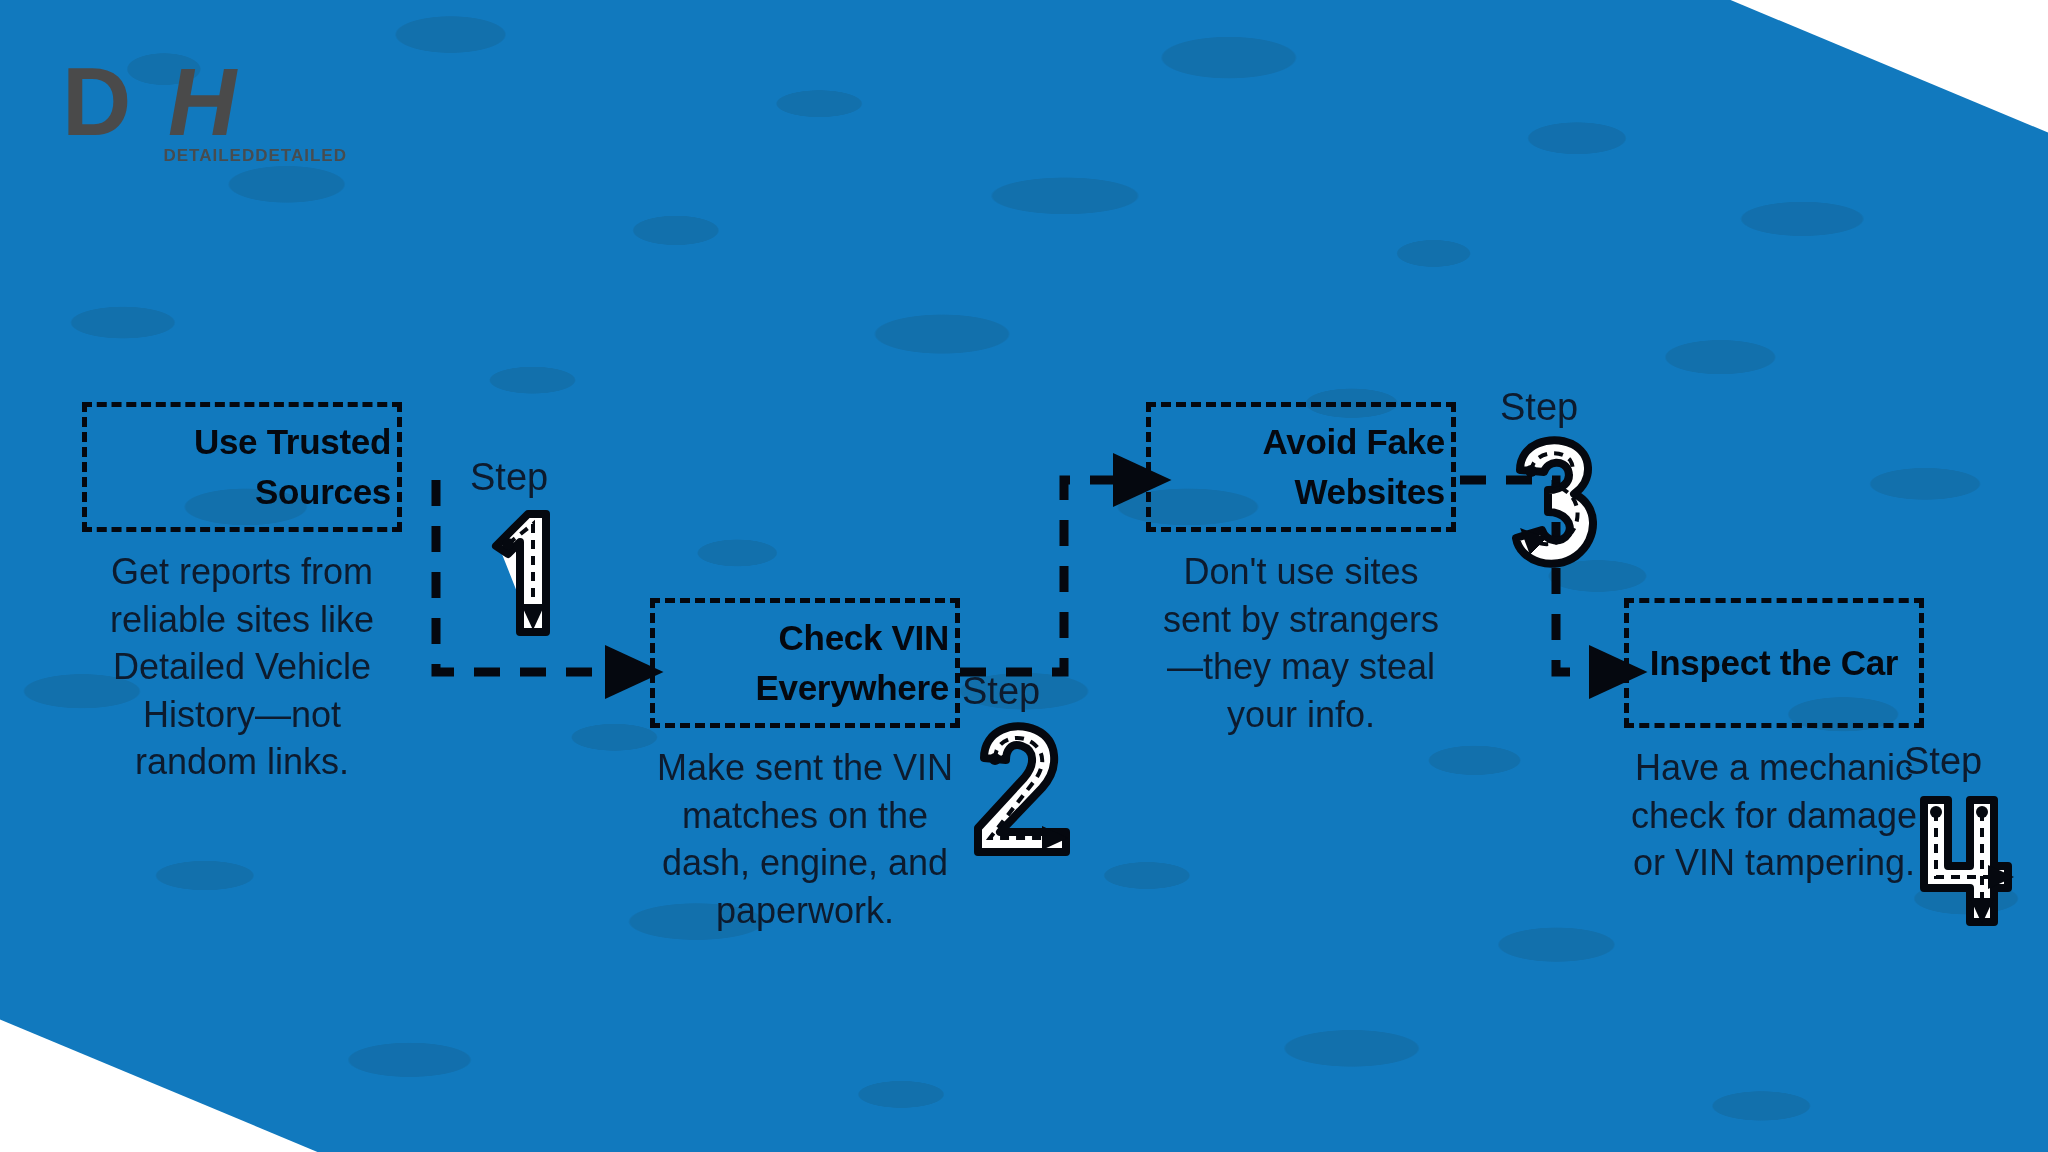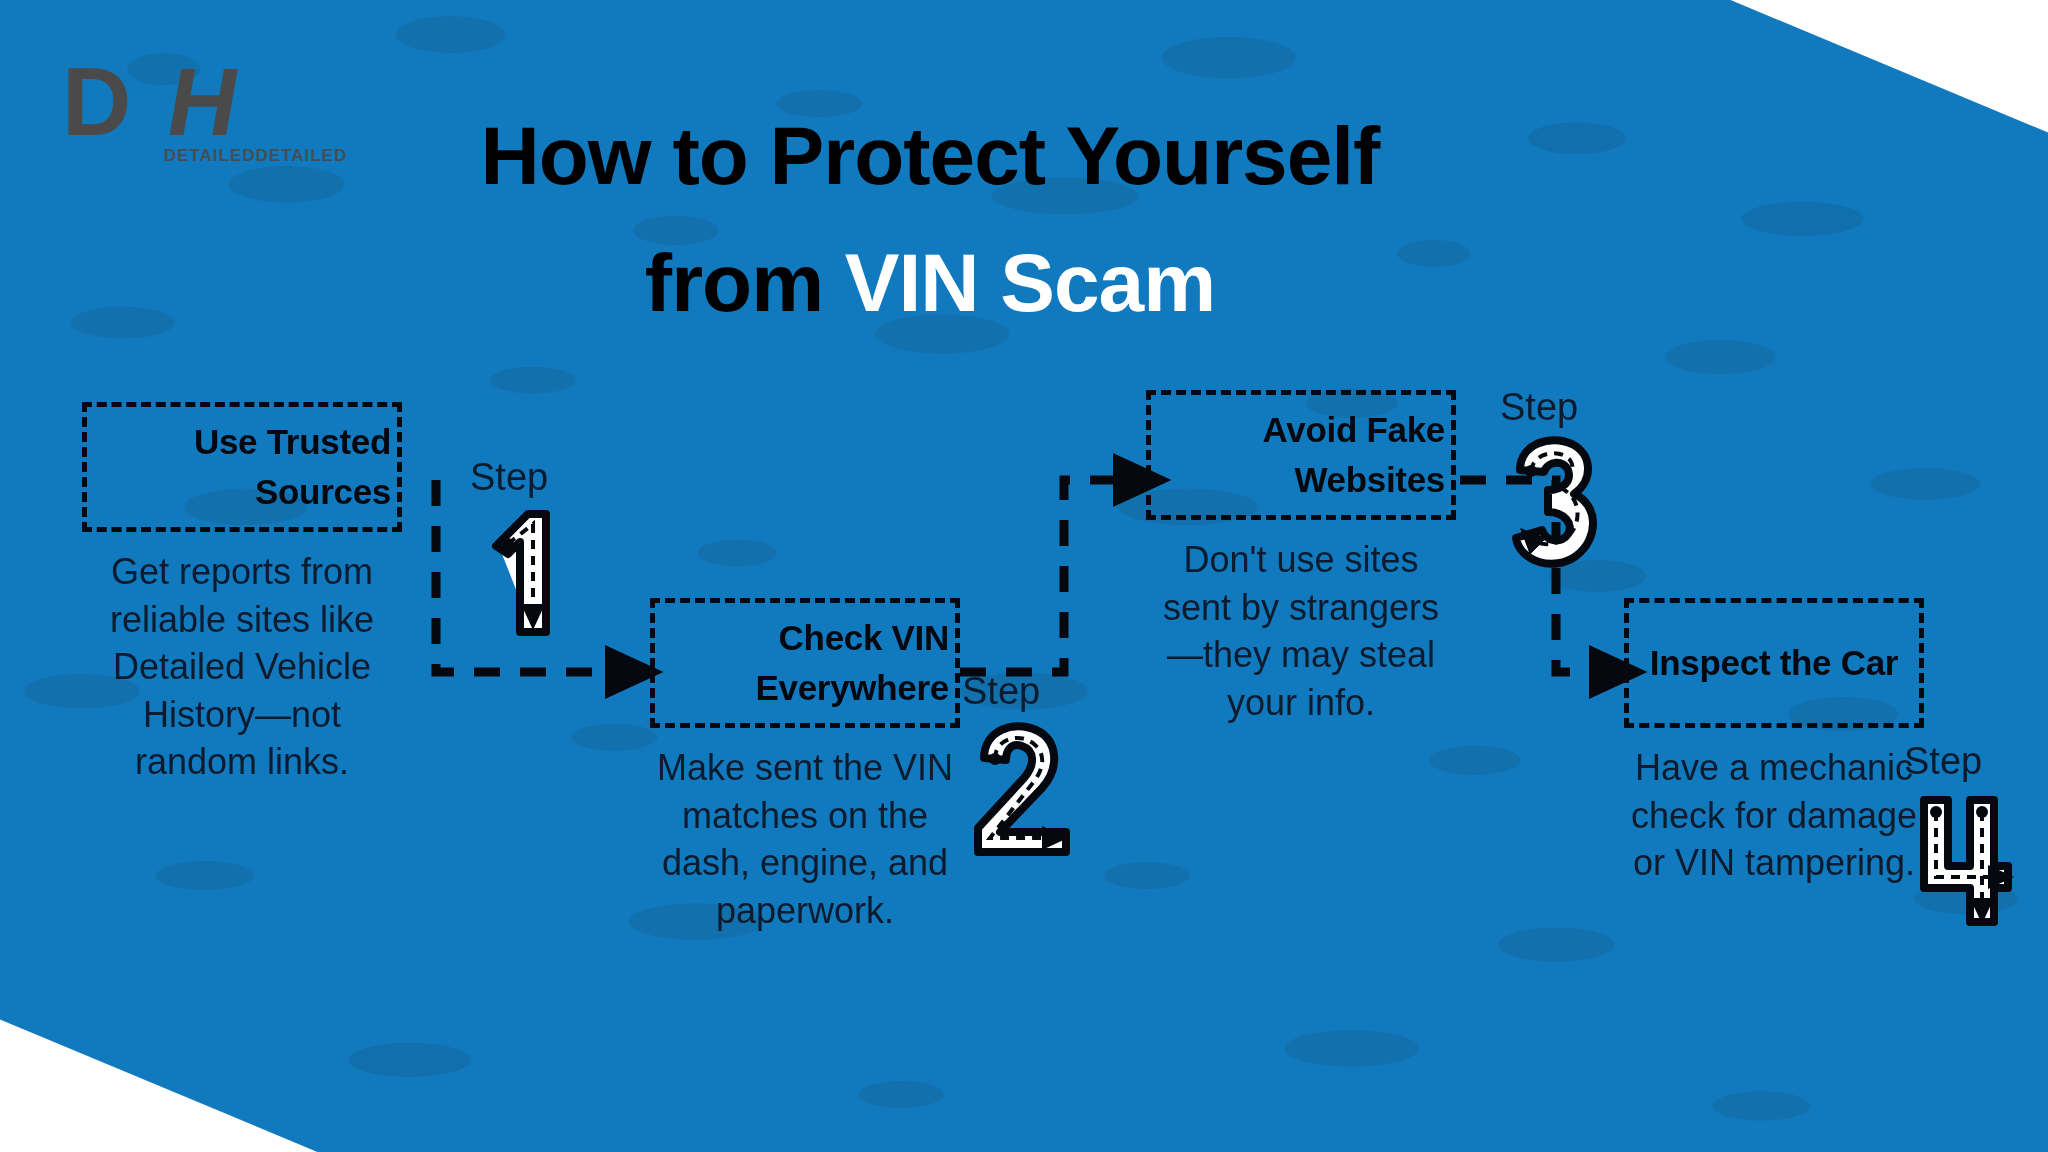--- a/index.html
+++ b/index.html
@@ -177,26 +177,20 @@
     <div class="logo-mark">
       <span class="logo-d">D</span>
       <span class="logo-h">H</span>
     </div>
     <div class="logo-sub">
       <span>DETAILED</span>
       <span>DETAILED</span>
     </div>
   </div>
 
-  <div class="headline">
-    <span>How to Protect Yourself</span>
-    <span class="hl2">
-      <span>from </span><span class="hl-white">VIN Scam</span>
-    </span>
-  </div>
 
   <svg class="connectors" viewBox="0 0 2048 1152" width="2048" height="1152">
     <defs>
       <marker id="ah" markerWidth="7" markerHeight="7" refX="3.0" refY="3" orient="auto">
         <path d="M0,0 L6.5,3 L0,6 Z" fill="#05080f"></path>
       </marker>
     </defs>
 
     <path d="M 436,480 L 436,672 L 632,672" fill="none" stroke="#05080f" stroke-width="9" stroke-dasharray="26 20" stroke-linecap="butt" marker-end="url(#ah)"></path>
 
@@ -233,21 +227,21 @@
     <div class="step-tag-word">Step</div>
     <div class="step-tag-num">
       <svg width="125" height="150" viewBox="0 0 125 150">
         <path d="M22 46 C22 18, 52 8, 74 18 C96 28, 98 56, 80 76 L38 120 L104 120 L104 140 L16 140 L16 116 L62 66 C74 52, 72 38, 60 34 C48 30, 44 40, 44 48 Z" fill="#ffffff" stroke="#05080f" stroke-width="8" stroke-linejoin="round"></path>
         <path d="M33 47 C33 26, 58 20, 72 32 C86 44, 80 60, 70 72 L28 126 L92 126" fill="none" stroke="#05080f" stroke-width="4" stroke-dasharray="9 7" marker-end="url(#ah)"></path>
         <circle cx="33" cy="47" r="6" fill="#05080f"></circle>
       </svg>
     </div>
   </div>
 
-  <div class="step-block" style="left:1146px; top:390px; width:310px;">
+  <div class="step-block" style="left:1146px; top:402px; width:310px;">
     <div class="step-card" style="height:130px;">
       <div class="step-card-title">Avoid Fake Websites</div>
     </div>
     <div class="step-desc">Don't use sites sent by strangers—they may steal your info.</div>
   </div>
   <div class="step-tag" style="left:1500px; top:388px; width:140px;">
     <div class="step-tag-word">Step</div>
     <div class="step-tag-num">
       <svg width="125" height="150" viewBox="0 0 125 150">
         <path d="M20 42 C20 16, 50 6, 72 16 C92 26, 94 52, 74 66 C98 76, 100 110, 76 128 C54 144, 20 134, 16 110 L42 102 C46 114, 62 116, 68 106 C74 96, 64 84, 48 84 L48 62 C62 62, 72 54, 68 42 C64 32, 48 32, 44 44 Z" fill="#ffffff" stroke="#05080f" stroke-width="8" stroke-linejoin="round"></path>

